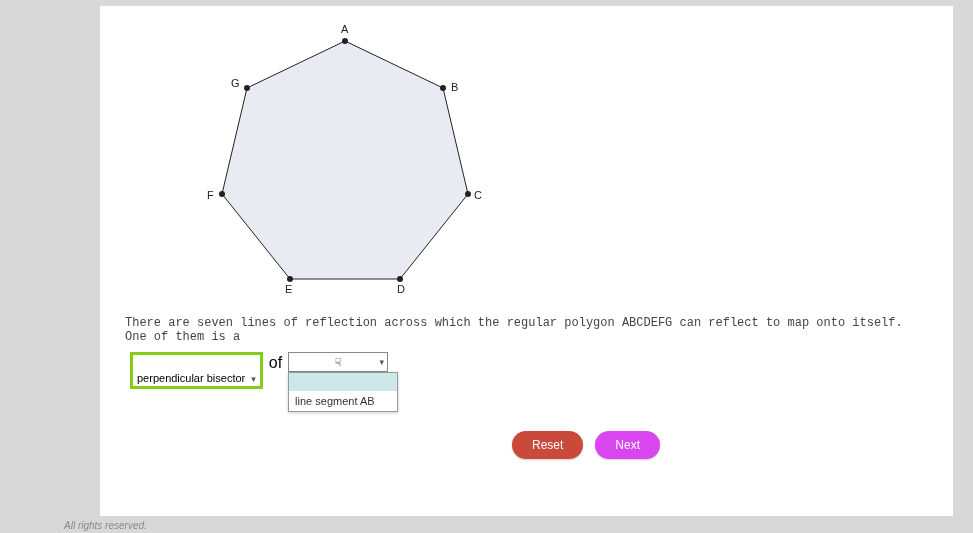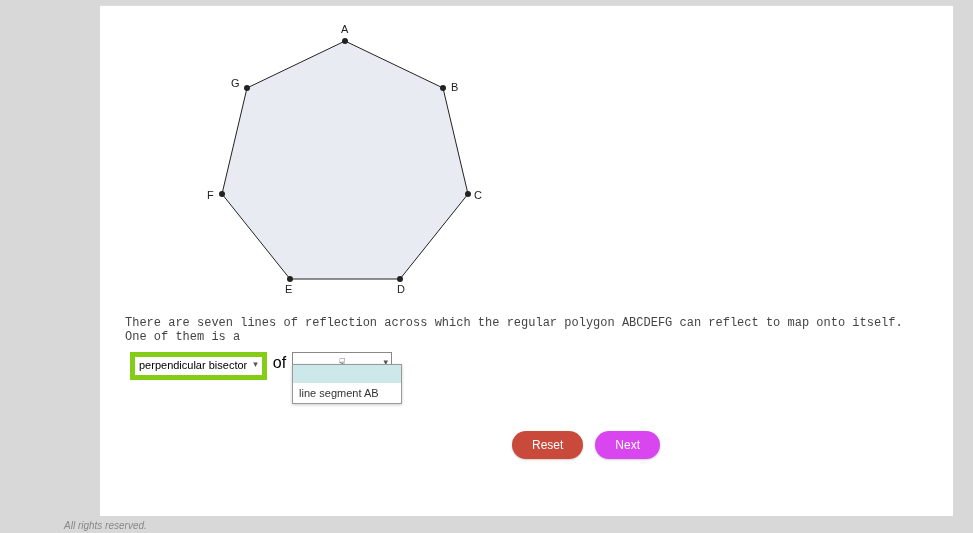--- a/index.html
+++ b/index.html
@@ -36,28 +36,28 @@
       margin-bottom: 8px;
       font-family: Liberation Mono, monospace;
     }
     .answer-row {
       display: flex;
       align-items: flex-start;
       gap: 6px;
       margin-left: 5px;
     }
     .dropdown {
-      border: 5px solid #84cc16;
+      border: 3px solid #84cc16;
       background: #fff;
       font-size: 11px;
       padding: 2px 4px;
-      height: 28px;
+      height: 37px;
       position: relative;
       display: inline-flex;
-      align-items: flex-start;
+      align-items: flex-end;
       min-width: 130px;
     }
     .dropdown::after {
       content: "▾";
       font-size: 9px;
       margin-left: auto;
       padding-left: 6px;
       color: #555;
     }
     .of-text { font-size: 16px; padding-top: 2px; }
@@ -76,21 +76,21 @@
     .dropdown2::after {
       content: "▾";
       font-size: 9px;
       position: absolute;
       right: 4px;
       color: #555;
     }
     .cursor-icon { font-size: 11px; }
     .dropdown-options {
       position: absolute;
-      top: 12px;
+      top: 20px;
       left: 0;
       width: 110px;
       background: #fff;
       border: 1px solid #999;
       box-shadow: 0 1px 3px rgba(0,0,0,0.2);
     }
     .dropdown-options .opt-highlight {
       background: #cde8e8;
       height: 18px;
     }

